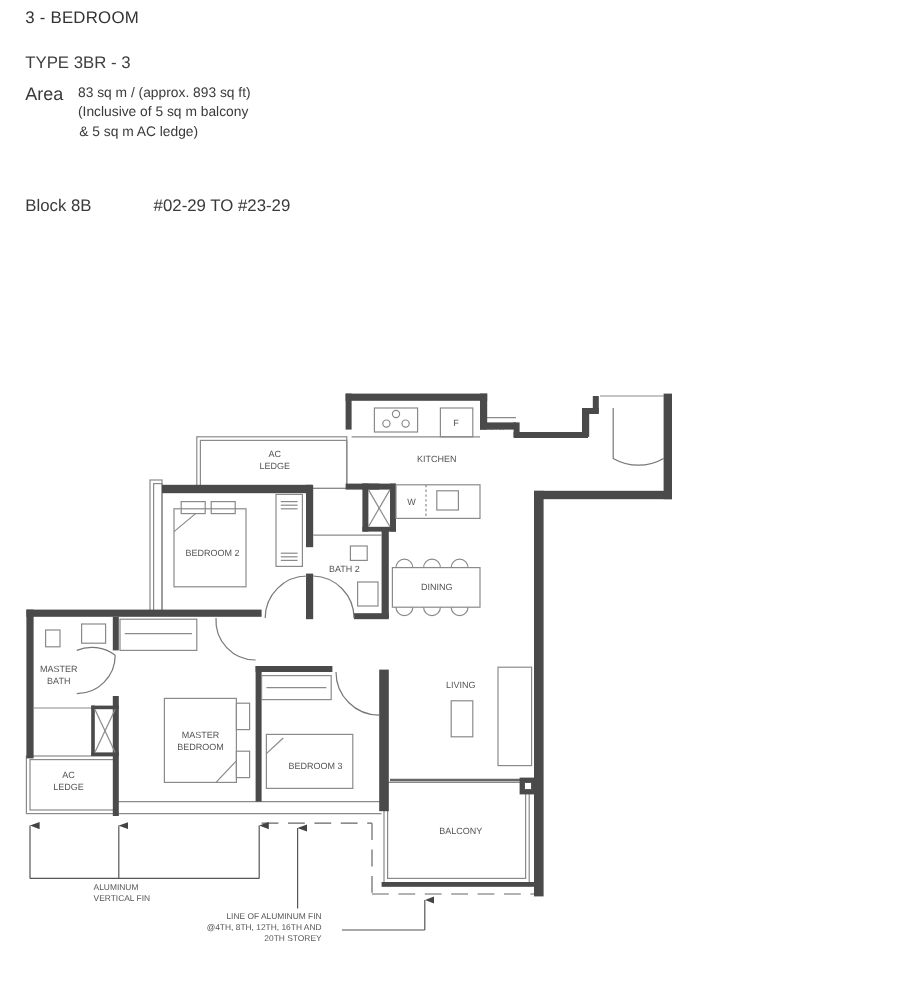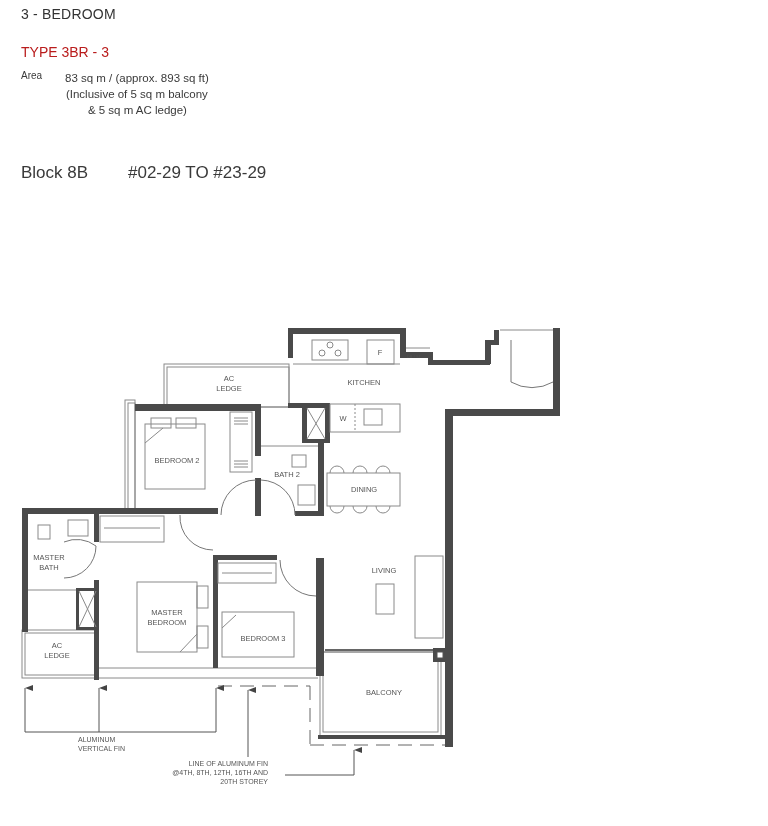--- a/index.html
+++ b/index.html
@@ -1,23 +1,23 @@
 <!DOCTYPE html>
 <html><head>
 <meta charset="utf-8">
 <style>
   html, body { margin:0; padding:0; background:#ffffff; }
   body { width:768px; height:826px; position:relative; overflow:hidden;
          font-family:"Liberation Sans", sans-serif; color:#3a3a3a; }
   .title { position:absolute; left:21px; top:6px; font-size:14px; color:#333; letter-spacing:0.2px; }
-  .subtitle { position:absolute; left:21px; top:44px; font-size:14px; color:#b91c1c; }
-  .area-label { position:absolute; left:21px; top:70px; font-size:10px; color:#3a3a3a; }
-  .area-lines { position:absolute; left:65px; top:70px; font-size:11.5px; line-height:16px; color:#3a3a3a;text-align:center; }
+  .subtitle { position:absolute; left:21px; top:44px; font-size:14px; color:#404040; }
+  .area-label { position:absolute; left:21px; top:70px; font-size:15px; color:#3a3a3a; }
+  .area-lines { position:absolute; left:65px; top:70px; font-size:11.5px; line-height:16px; color:#3a3a3a; }
   .area-lines div { white-space:nowrap; }
-  .blocks { position:absolute; left:21px; top:161px; font-size:17px; color:#3a3a3a; }
+  .blocks { position:absolute; left:21px; top:161px; font-size:14px; color:#3a3a3a; }
   .block-row { height:22px; position:relative; width:300px; }
   .block-name { position:absolute; left:0; top:2px; }
   .block-units { position:absolute; left:107px; top:2px; white-space:nowrap;text-align:center; }
   svg.plan { position:absolute; left:0; top:0; }
   svg text { font-family:"Liberation Sans", sans-serif; fill:#555; }
 </style>
 </head>
 <body>
 
 <div class="title">3 - BEDROOM</div>

